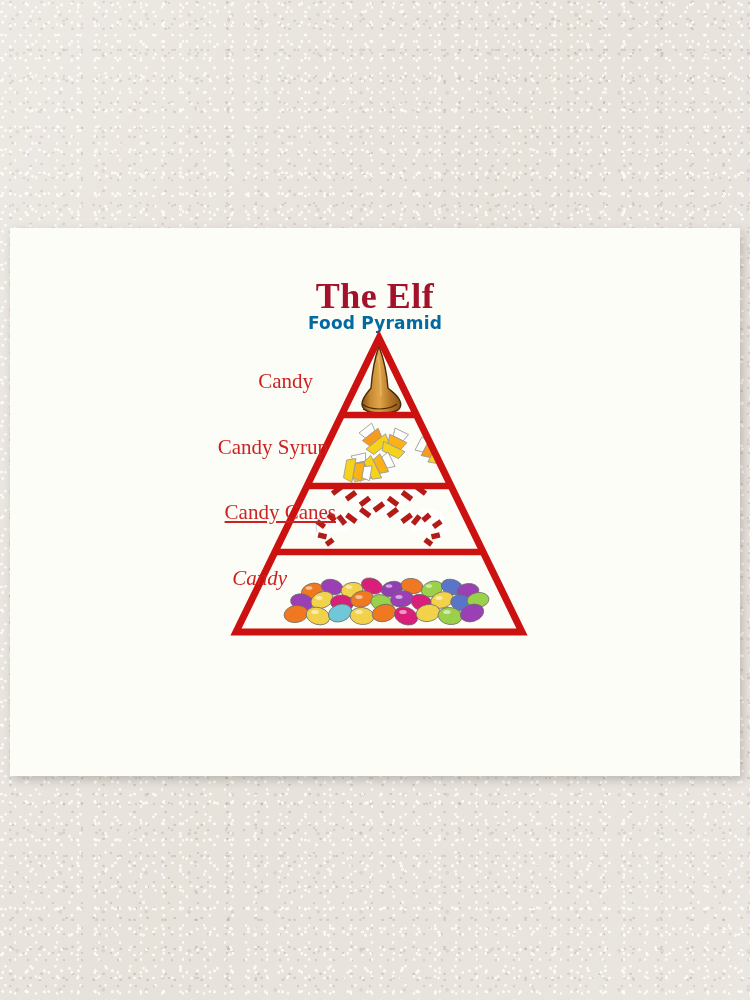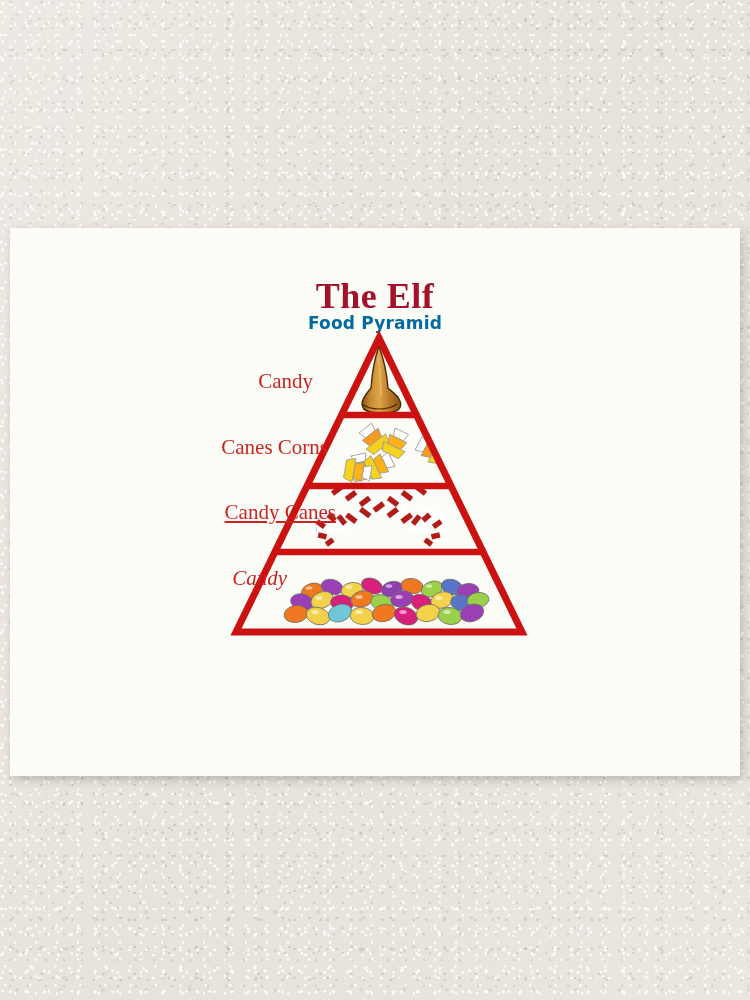--- a/index.html
+++ b/index.html
@@ -284,17 +284,17 @@
       </g>
       <g stroke="#cc1111" stroke-width="6.5" stroke-linecap="butt">
         <line x1="333" y1="187" x2="405" y2="187"></line>
         <line x1="299" y1="258" x2="439" y2="258"></line>
         <line x1="265" y1="324" x2="473" y2="324"></line>
       </g>
     </svg>
   </div>
 
   <div class="tier-label" id="label-0">Candy</div>
-  <div class="tier-label" id="label-1">Canes Corns</div>
+  <div class="tier-label" id="label-1">Candy Syrup</div>
   <div class="tier-label" id="label-2">Candy Canes</div>
   <div class="tier-label" id="label-3">Candy</div>
 
 </div>
 
 </body></html>

